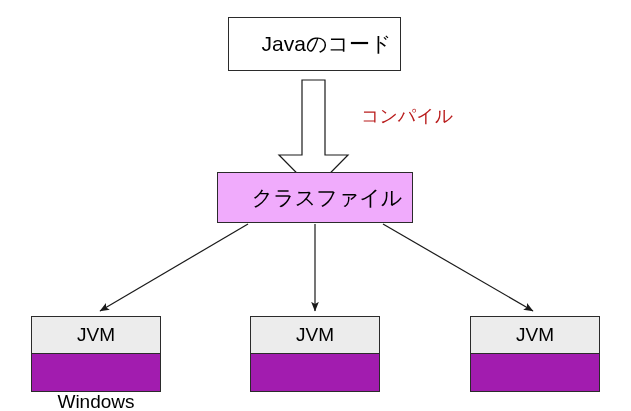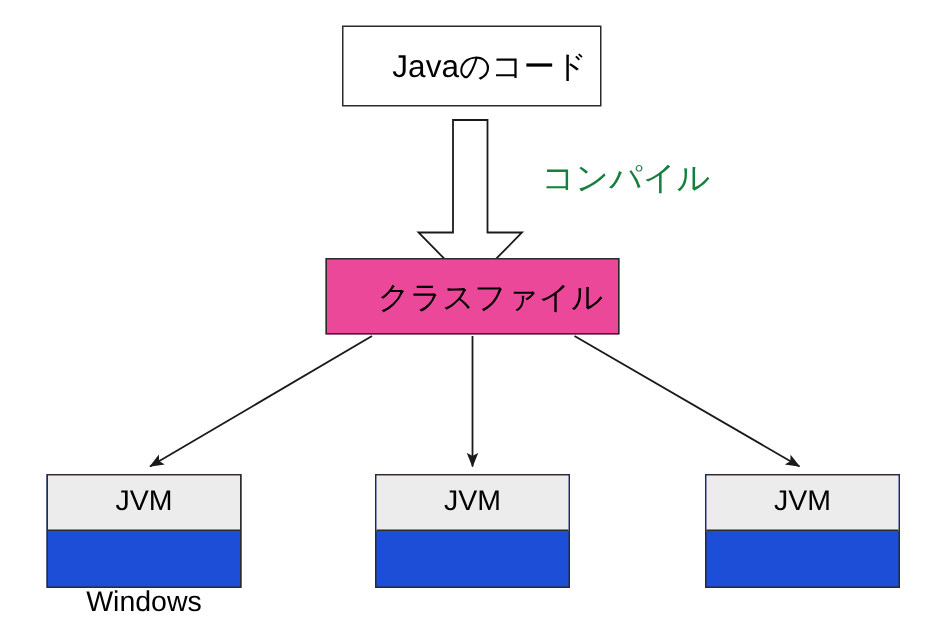--- a/index.html
+++ b/index.html
@@ -40,31 +40,31 @@
     width: 173px;
     height: 54px;
     background: #ffffff;
     font-size: 21px;
   }
   .node-classfile {
     left: 217px;
     top: 172px;
     width: 196px;
     height: 51px;
-    background: #ec4899;
+    background: #f0abfc;
     font-size: 21px;
   }
   .stack {
     position: absolute;
     box-sizing: border-box;
     border: 1px solid #2b2b2b;
     width: 130px;
     height: 76px;
     top: 316px;
-    background: #1d4ed8;
+    background: #a21caf;
     display: flex;
     flex-direction: column;
   }
   .stack-left   { left: 31px; }
   .stack-middle { left: 250px; }
   .stack-right  { left: 470px; }
   .stack-vm {
     flex: 0 0 36px;
     background: #ececec;
     border-bottom: 1px solid #2b2b2b;
@@ -80,22 +80,22 @@
     align-items: center;
     justify-content: center;
     font-size: 19px;
     color: #000000;
     margin-top: 37px;
   }
   .edge-label {
     position: absolute;
     left: 361px;
     top: 104px;
-    font-size: 22px;
-    color: #15803d;
+    font-size: 18px;
+    color: #b91c1c;
     white-space: nowrap;
   }
 </style>
 </head>
 <body>
 
 <div id="canvas">
 
   <svg id="edges" viewBox="0 0 631 411" width="631" height="411">
     <defs>

